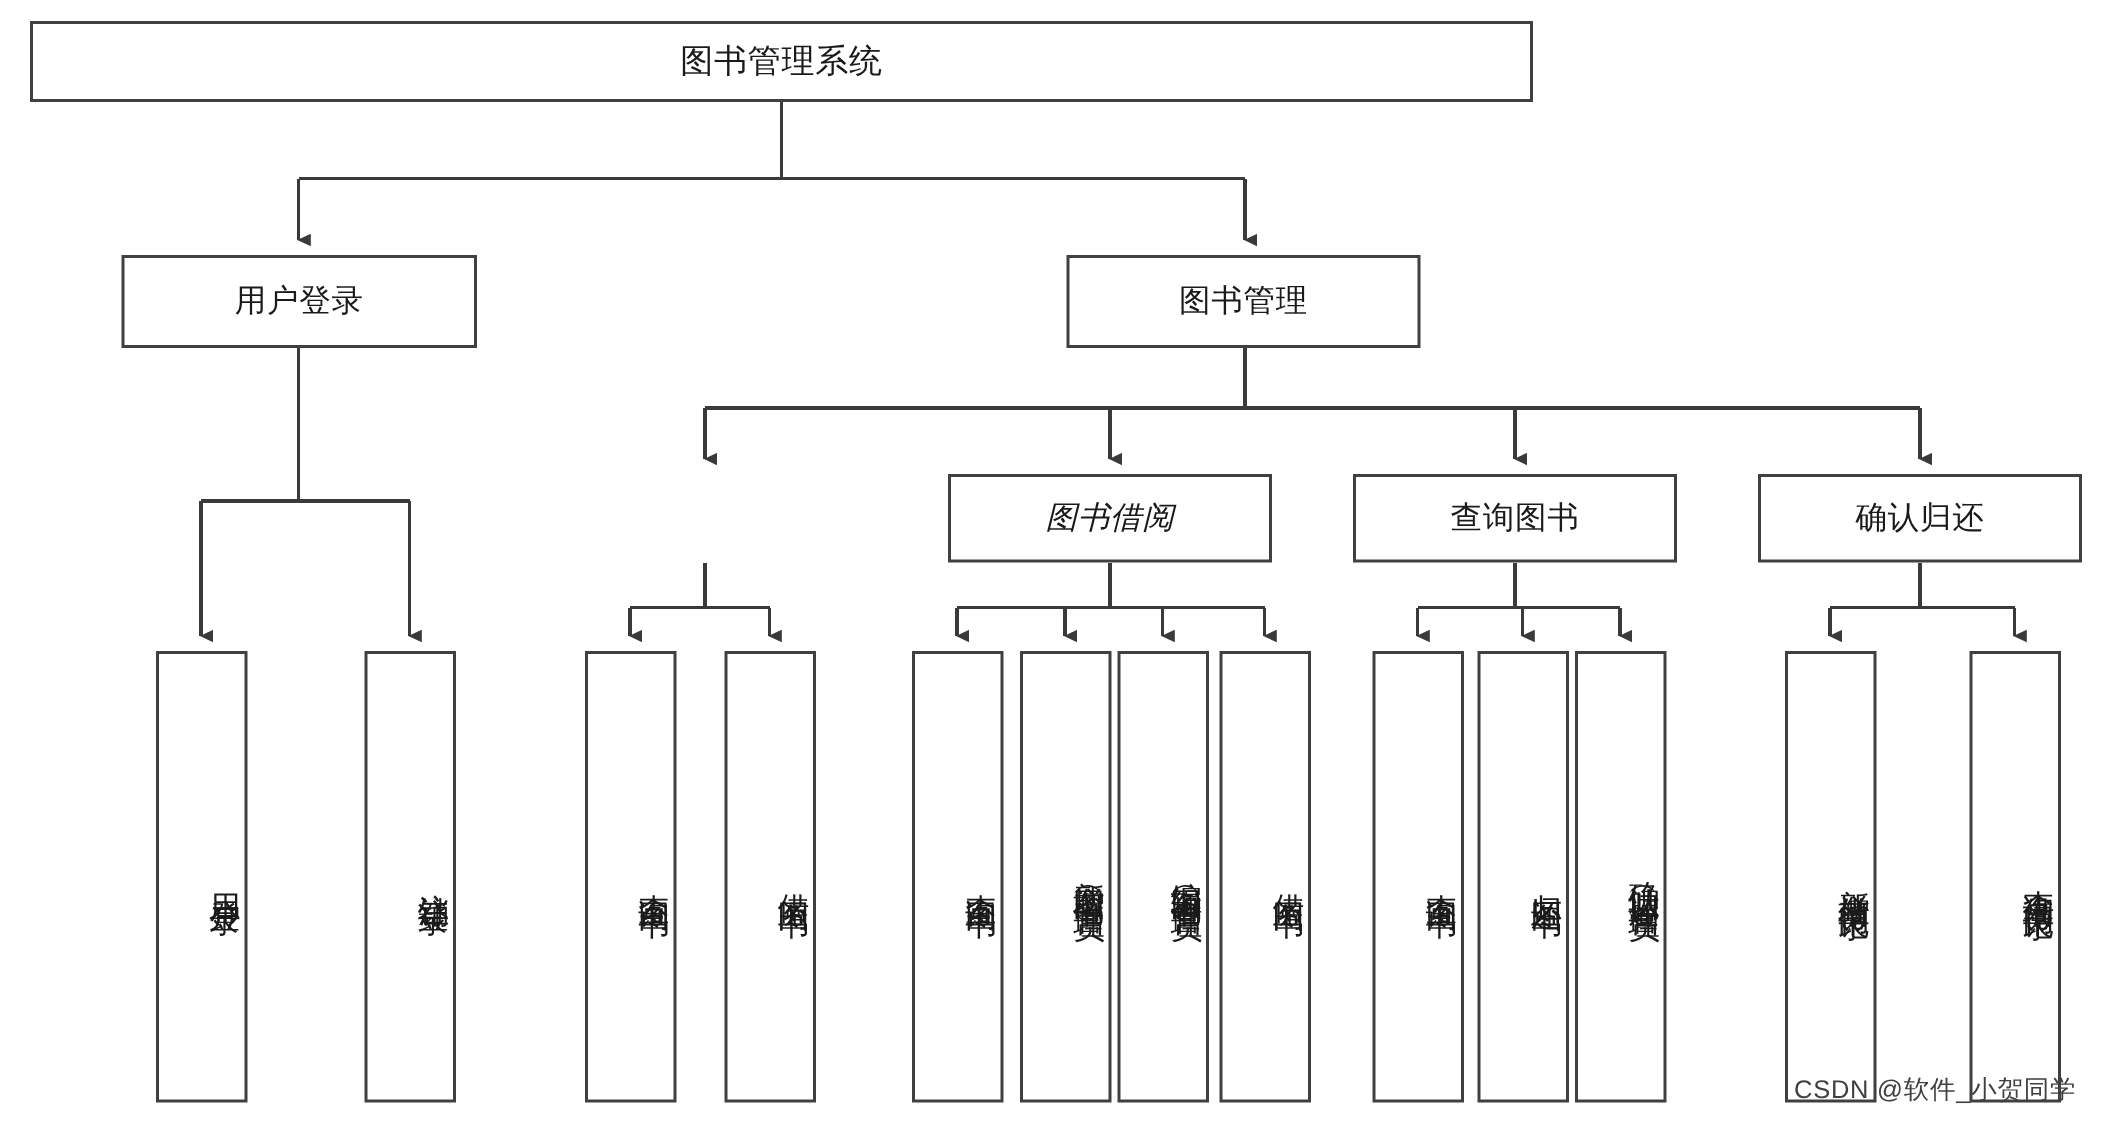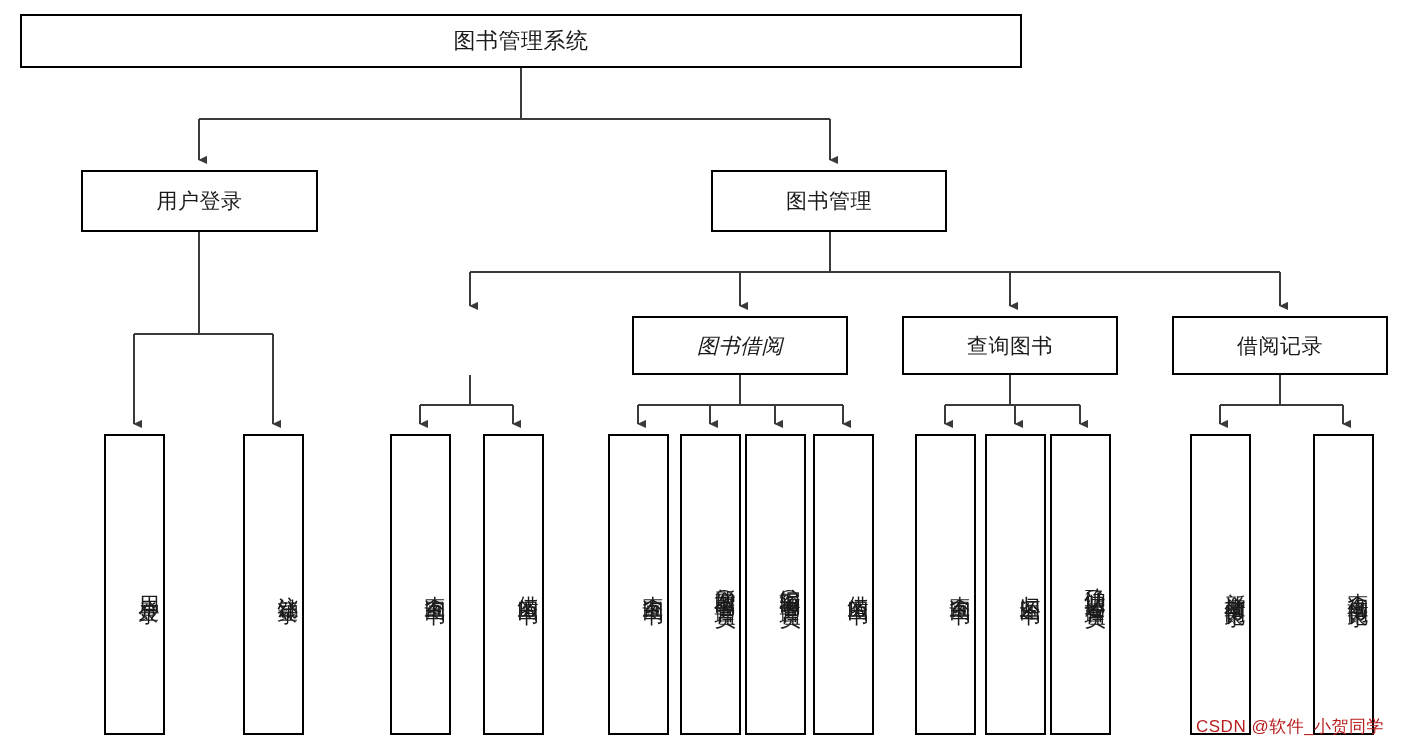--- a/index.html
+++ b/index.html
@@ -22,21 +22,21 @@
     position: absolute;
     left: 0;
     top: 0;
     width: 1405px;
     height: 747px;
   }
   .node {
     position: absolute;
     box-sizing: border-box;
     background: #ffffff;
-    border: 2px solid #000000;
+    border: 2px solid #404040;
     display: flex;
     align-items: center;
     justify-content: center;
     color: #1a1a1a;
     letter-spacing: 0.5px;
   }
   .node.horiz {
     font-size: 21px;
     line-height: 1.2;
     text-align: center;
@@ -49,21 +49,21 @@
     letter-spacing: 3px;
     padding: 6px 0;
     align-items: flex-start;
     justify-content: center;
   }
   .node.root {
     font-size: 22px;
   }
   .watermark {
     position: absolute;
-    color: #b91c1c;
+    color: #404040;
     font-size: 17px;
     letter-spacing: 0.5px;
     white-space: nowrap;
     pointer-events: none;
   }
 </style>
 </head>
 <body>
 
 <div id="diagram-root">
@@ -122,21 +122,21 @@
 
   <div class="node horiz" style="left:81px;top:170px;width:237px;height:62px;">用户登录</div>
 
   <div class="node horiz" style="left:711px;top:170px;width:236px;height:62px;">图书管理</div>
 
 
   <div class="node horiz" style="left:632px;top:316px;width:216px;height:59px;font-style:italic;">图书借阅</div>
 
   <div class="node horiz" style="left:902px;top:316px;width:216px;height:59px;">查询图书</div>
 
-  <div class="node horiz" style="left:1172px;top:316px;width:216px;height:59px;">借阅记录</div>
+  <div class="node horiz" style="left:1172px;top:316px;width:216px;height:59px;">确认归还</div>
 
   <div class="node vert" style="left:104px;top:434px;width:61px;height:301px;">用户登录</div>
 
   <div class="node vert" style="left:243px;top:434px;width:61px;height:301px;">注销登录</div>
 
   <div class="node vert" style="left:390px;top:434px;width:61px;height:301px;">查询图书</div>
 
   <div class="node vert" style="left:483px;top:434px;width:61px;height:301px;">借阅图书</div>
 
   <div class="node vert" style="left:608px;top:434px;width:61px;height:301px;">查询图书</div>

